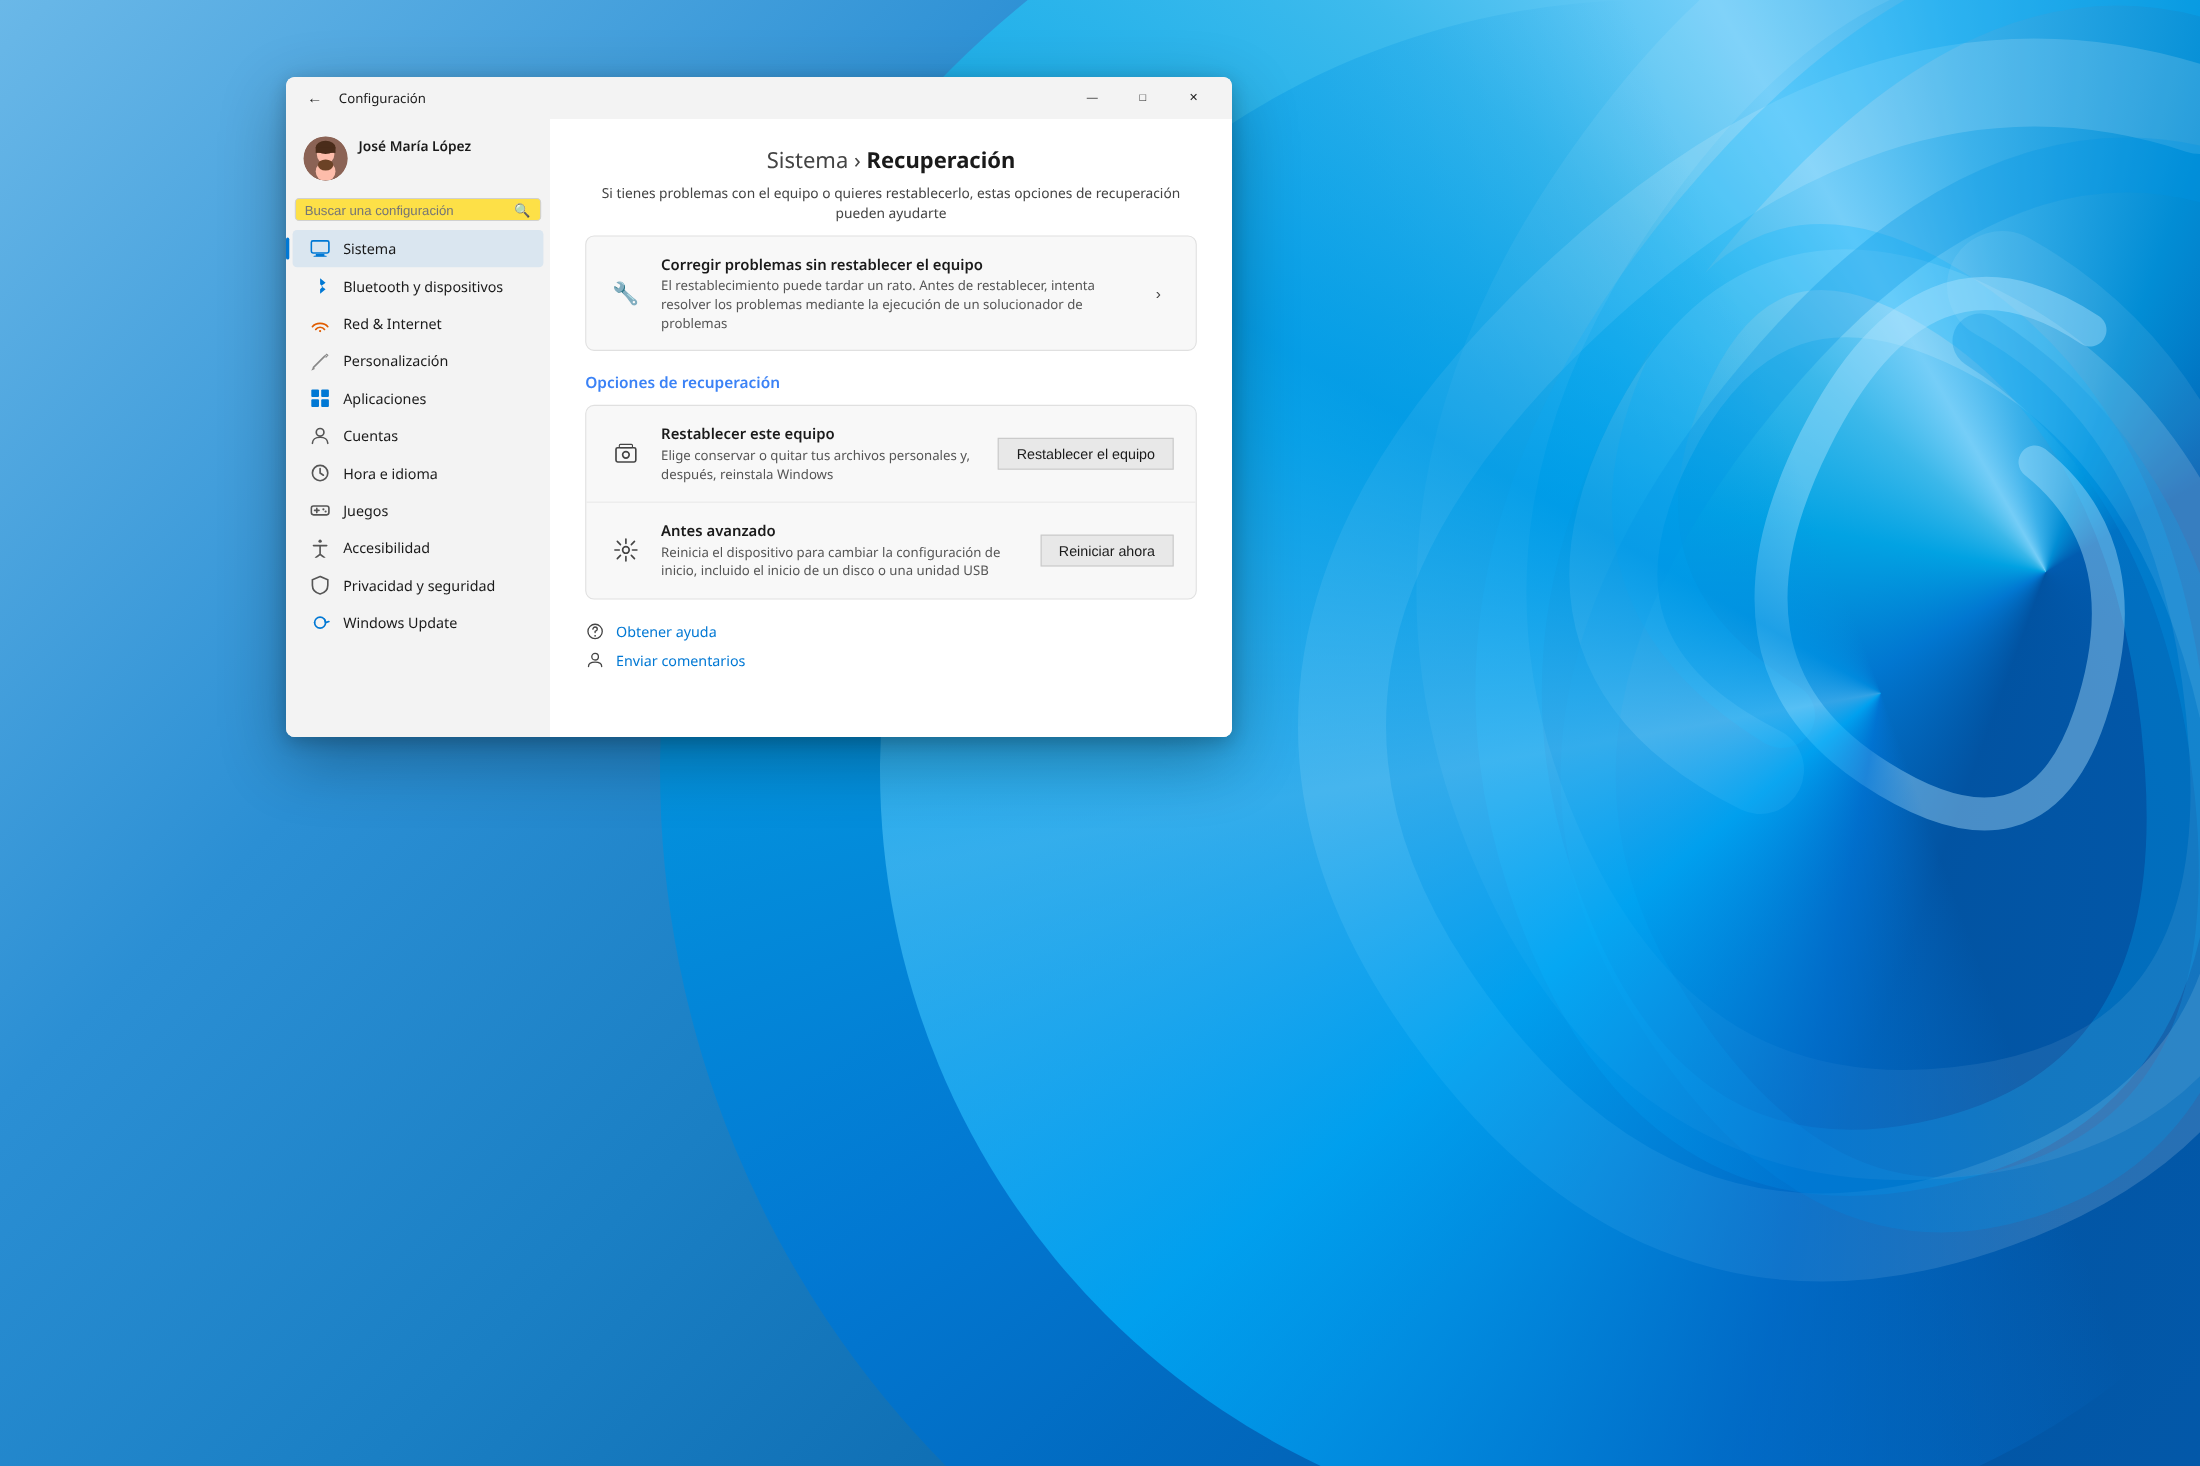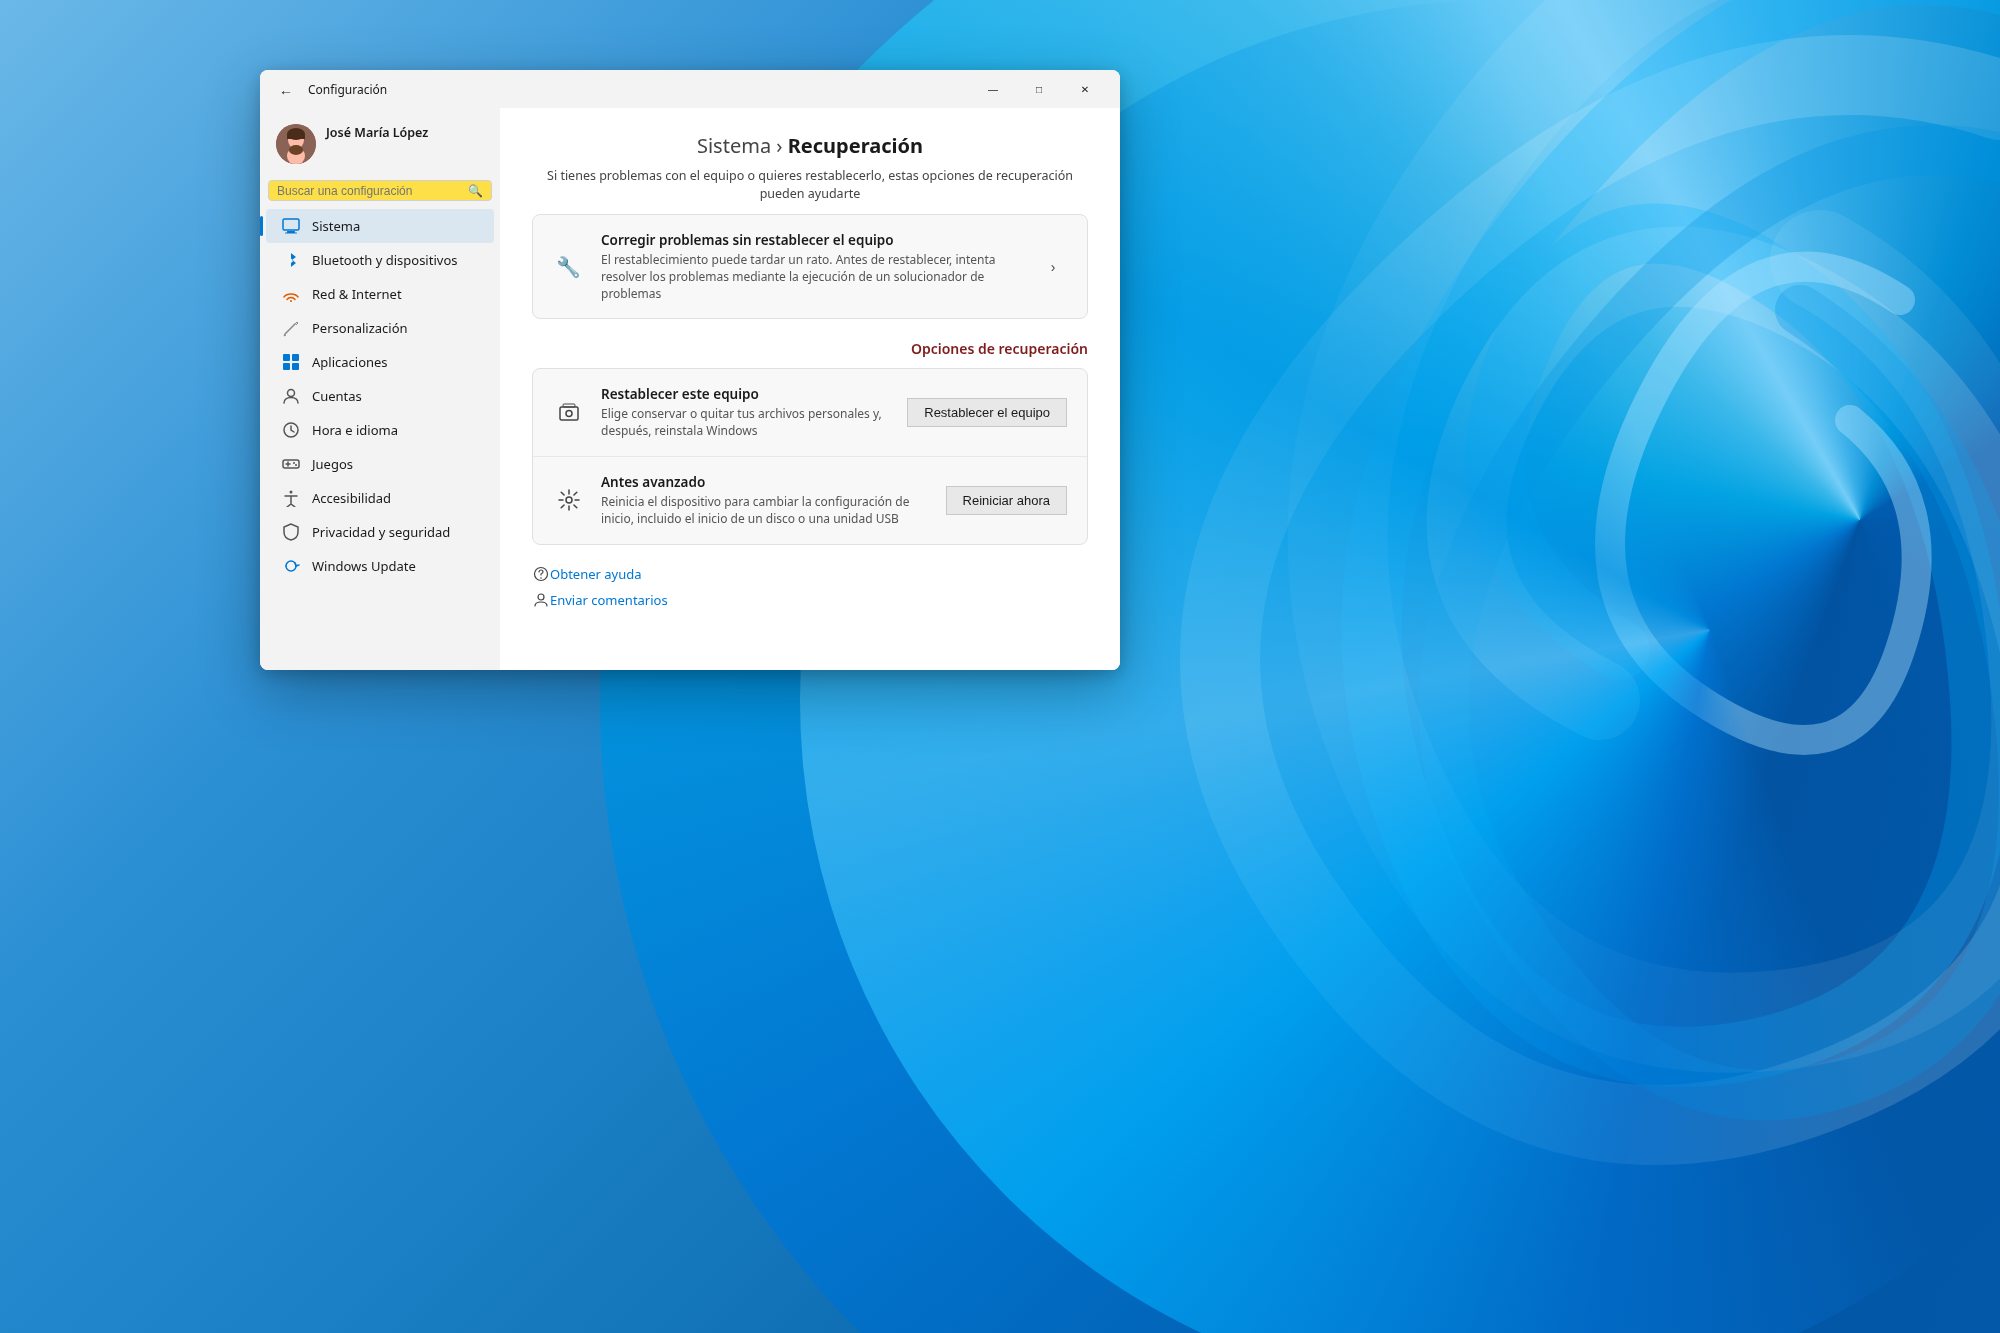--- a/index.html
+++ b/index.html
@@ -347,23 +347,22 @@
       align-items: center;
       justify-content: center;
       border-radius: 4px;
       font-size: 14px;
       color: #444;
     }
 
     .section-title {
       font-size: 14px;
       font-weight: 600;
-      color: #7f1d1d;
+      color: #3b82f6;
       margin: 20px 0 10px;
-      text-align: right;
     }
 
     .action-btn {
       background: #e8e8e8;
       border: 1px solid #c8c8c8;
       border-radius: 0;
       padding: 6px 16px;
       font-size: 13px;
       cursor: pointer;
       color: #1a1a1a;
@@ -373,21 +372,21 @@
     .footer-links {
       margin-top: 20px;
       display: flex;
       flex-direction: column;
       gap: 8px;
     }
 
     .footer-link {
       display: flex;
       align-items: center;
-      gap: 0;
+      gap: 10px;
       font-size: 13px;
       color: #0078d4;
       cursor: pointer;
     }
 
     .footer-link-icon {
       width: 18px;
       height: 18px;
       display: flex;
       align-items: center;

